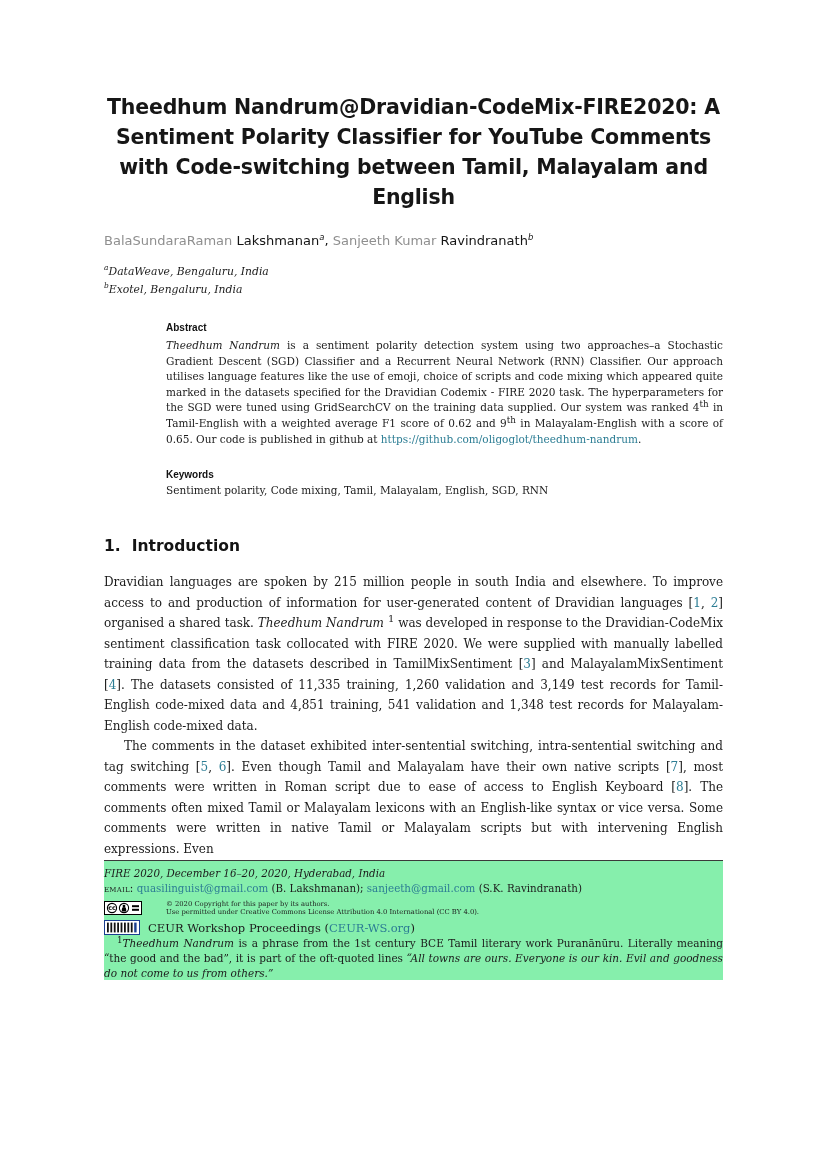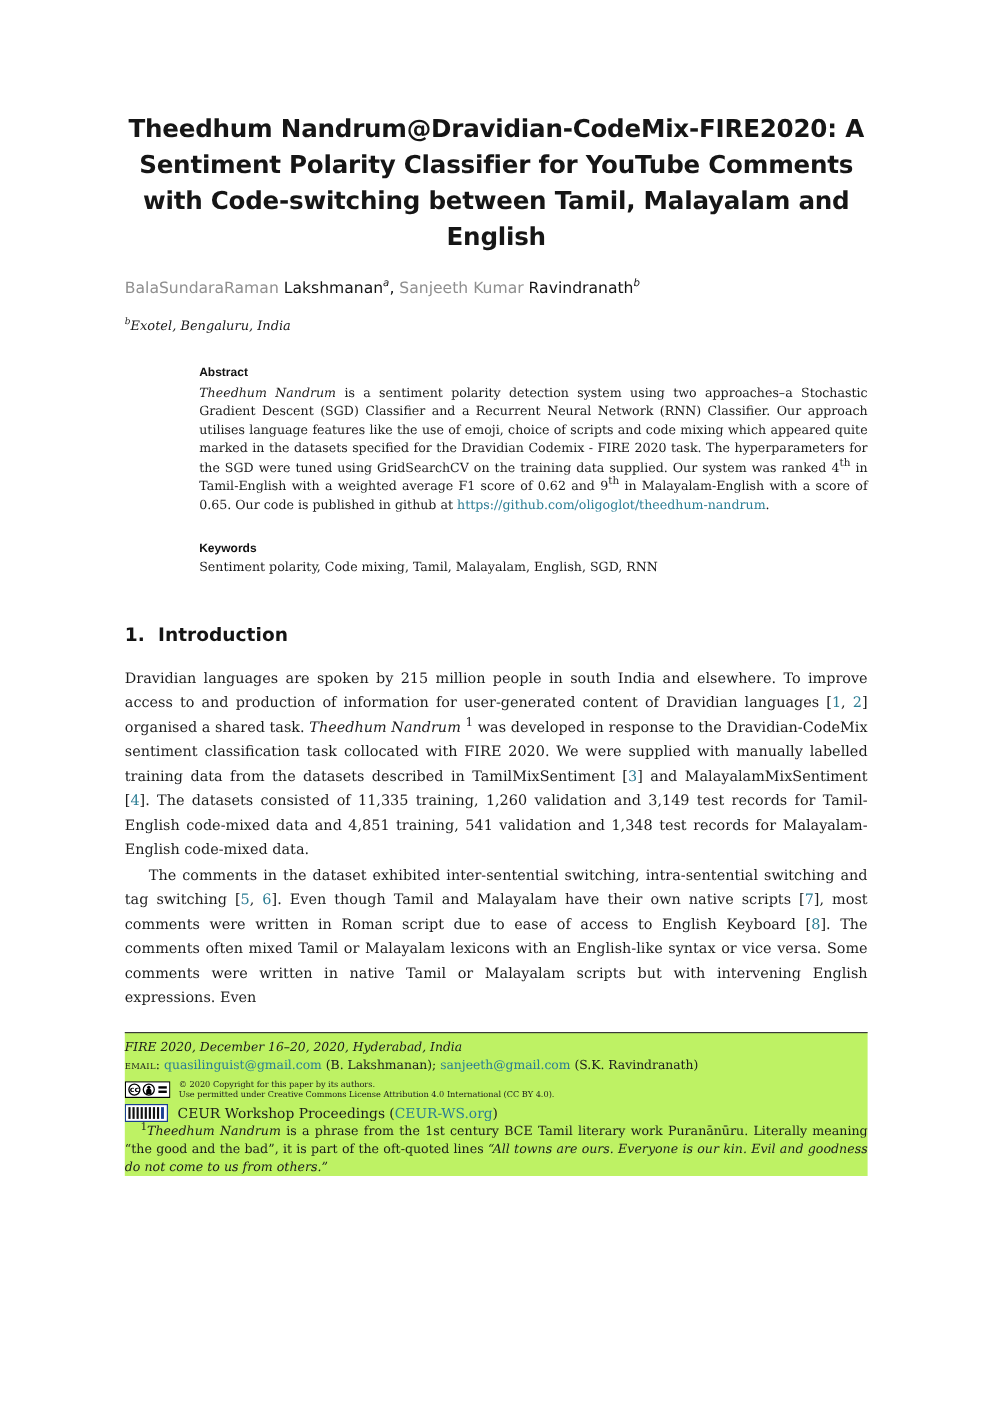--- a/index.html
+++ b/index.html
@@ -44,45 +44,46 @@
     font-size:15.5px; font-weight:700; color:#141414;
   }
   .sect-title { margin-left:11px; }
 
   .para { margin-top:17px; font-size:12px; line-height:20.5px; text-align:justify; }
   .para-cont { margin-top:0; text-indent:20px; }
 
   a.lnk { color:var(--accent,#2c7d94); text-decoration:none; cursor:pointer; }
   sup { line-height:0; }
 
-  .footer { position:absolute; left:104px; top:860px; width:619px; background:#bef264; }
+  .footer { position:absolute; left:104px; top:860px; width:619px; background:#86efac; }
   .footer-rule { border-top:1px solid #3a3a3a; height:0; margin-bottom:6px; }
   .f-conf { font-style:italic; font-size:10.3px; line-height:13px; }
   .f-line { font-size:10.3px; line-height:13.5px; margin-top:2px; }
   .sc { font-variant:small-caps; letter-spacing:0.2px; }
 
-  .license-row { display:flex; align-items:center; gap:7px; margin-top:4px; }
+  .license-row { display:flex; align-items:center; gap:24px; margin-top:4px; }
   .tiny { font-size:6.8px; line-height:8.8px; color:#1b1b1b; }
 
   .ceur-row { display:flex; align-items:center; gap:8px; margin-top:3px; }
   .ceur-text { font-size:11.5px; }
 
   .footnote { margin-top:1px; font-size:10.5px; line-height:14.8px; text-align:justify; text-indent:13px; }
 </style>
 </head>
 <body>
 
 <div class="page">
   <div class="content">
 
     <h1 class="title">Theedhum Nandrum@Dravidian-CodeMix-FIRE2020: A Sentiment Polarity Classifier for YouTube Comments with Code-switching between Tamil, Malayalam and English</h1>
 
     <p class="authors"><span class="grey">BalaSundaraRaman </span>Lakshmanan<sup class="aff">a</sup>,  <span class="grey">Sanjeeth Kumar </span>Ravindranath<sup class="aff">b</sup></p>
 
     <div class="affils">
+      <p><sup class="aff">a</sup><i>DataWeave, Bengaluru, India</i></p>
       <p><sup class="aff">b</sup><i>Exotel, Bengaluru, India</i></p>
     </div>
 
     <div class="abstract-block">
       <h2 class="abs-heading">Abstract</h2>
       <p class="abs-body"><i>Theedhum Nandrum</i> is a sentiment polarity detection system using two approaches–a Stochastic Gradient Descent (SGD) Classifier and a Recurrent Neural Network (RNN) Classifier. Our approach utilises language features like the use of emoji, choice of scripts and code mixing which appeared quite marked in the datasets specified for the Dravidian Codemix - FIRE 2020 task. The hyperparameters for the SGD were tuned using GridSearchCV on the training data supplied. Our system was ranked 4<sup>th</sup> in Tamil-English with a weighted average F1 score of 0.62 and 9<sup>th</sup> in Malayalam-English with a score of 0.65. Our code is published in github at <a class="lnk" href="#">https://github.com/oligoglot/theedhum-nandrum</a>.</p>
       <h2 class="abs-heading kw-heading">Keywords</h2>
       <p class="kw-body">Sentiment polarity, Code mixing, Tamil, Malayalam, English, SGD, RNN</p>
     </div>
 

